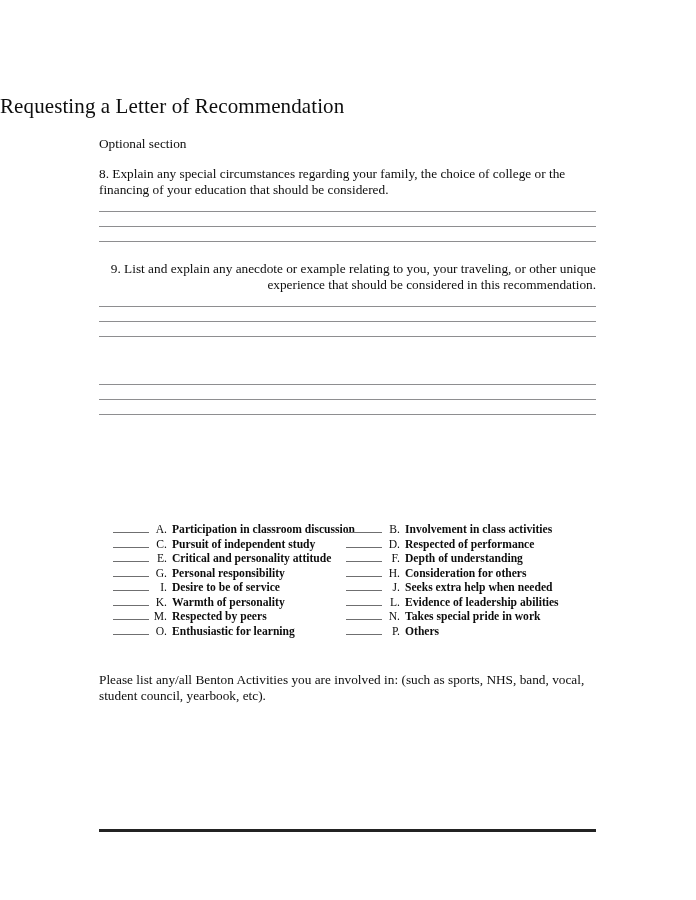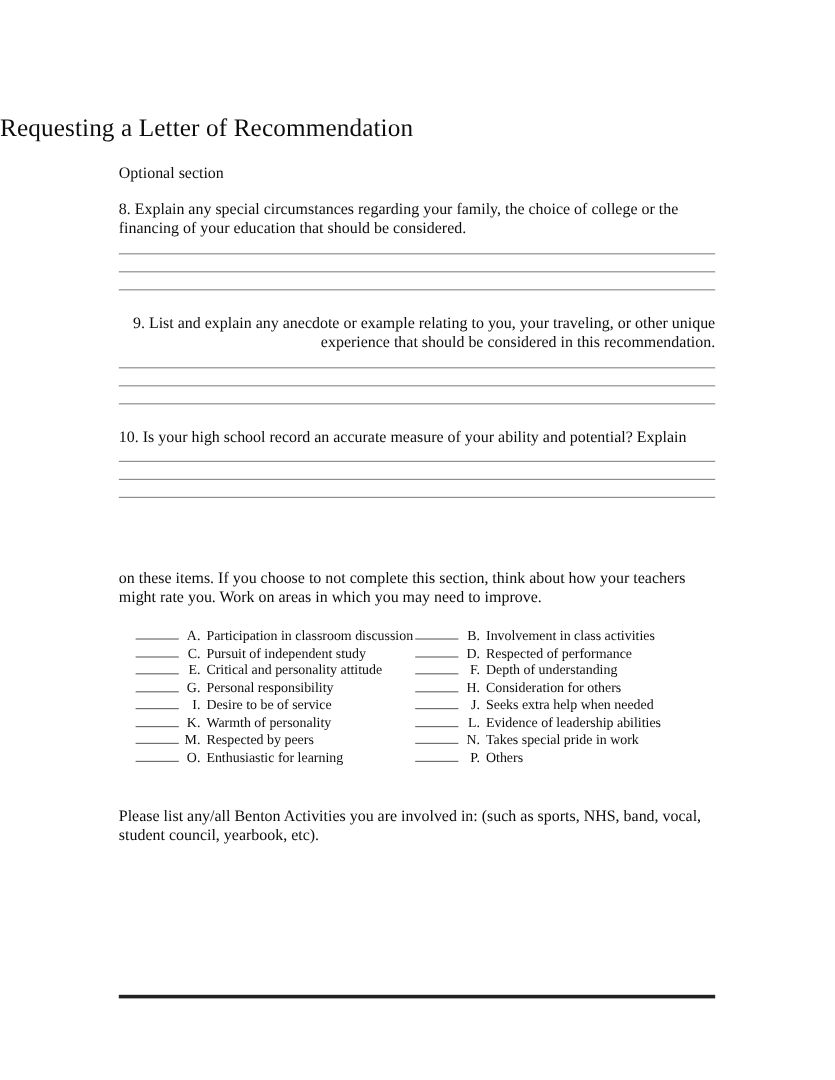--- a/index.html
+++ b/index.html
@@ -116,20 +116,21 @@
   .item-letter {
     flex: 0 0 auto;
     min-width: 17px;
     text-align: right;
     white-space: nowrap;
   }
   .item-text {
     flex: 0 1 auto;
     margin-left: 5px;
     white-space: nowrap;
+    font-weight: bold;
   }
   
   .footer-rule {
     position: absolute;
     left: 99px;
     top: 829px;
     width: 497px;
     height: 0;
     border-bottom: 3px solid #232323;
   }
@@ -156,33 +157,27 @@
 
   <div class="block" style="top:261px;text-align:right;">
     <p>9.  List and explain any anecdote or example relating to you, your traveling, or other unique experience that should be considered in this recommendation.</p>
   </div>
   <div class="rules" style="top:306px;">
     <div class="rule"></div>
     <div class="rule"></div>
     <div class="rule"></div>
   </div>
 
-  <div class="block" style="top:356px;">
-    <p>10. Is your high school record an accurate measure of your ability and potential?  Explain</p>
-  </div>
   <div class="rules" style="top:384px;">
     <div class="rule"></div>
     <div class="rule"></div>
     <div class="rule"></div>
   </div>
 
 
-  <div class="block" style="top:474px;">
-    <p>on these items.  If you choose to not complete this section, think about how your teachers might rate you.  Work on areas in which you may need to improve.</p>
-  </div>
 
   <div class="checklist">
     <div class="check-row">
       <div class="check-col left">
         <span class="blank"></span>
         <span class="item-letter">A.</span>
         <span class="item-text">Participation in classroom discussion</span>
       </div>
       <div class="check-col right">
         <span class="blank"></span>

